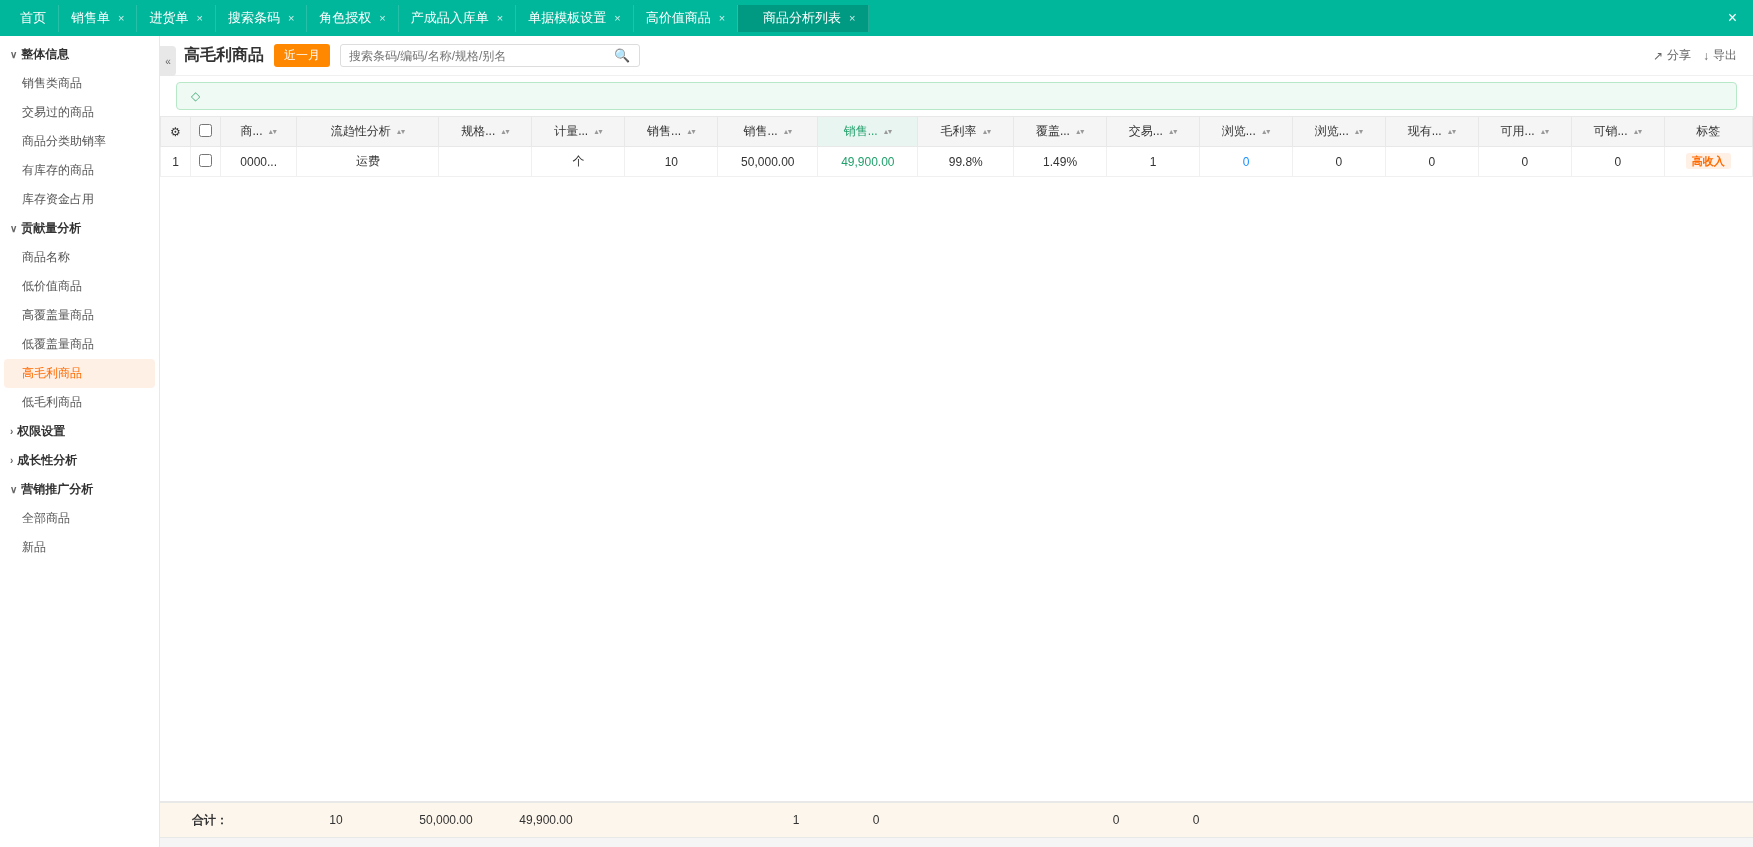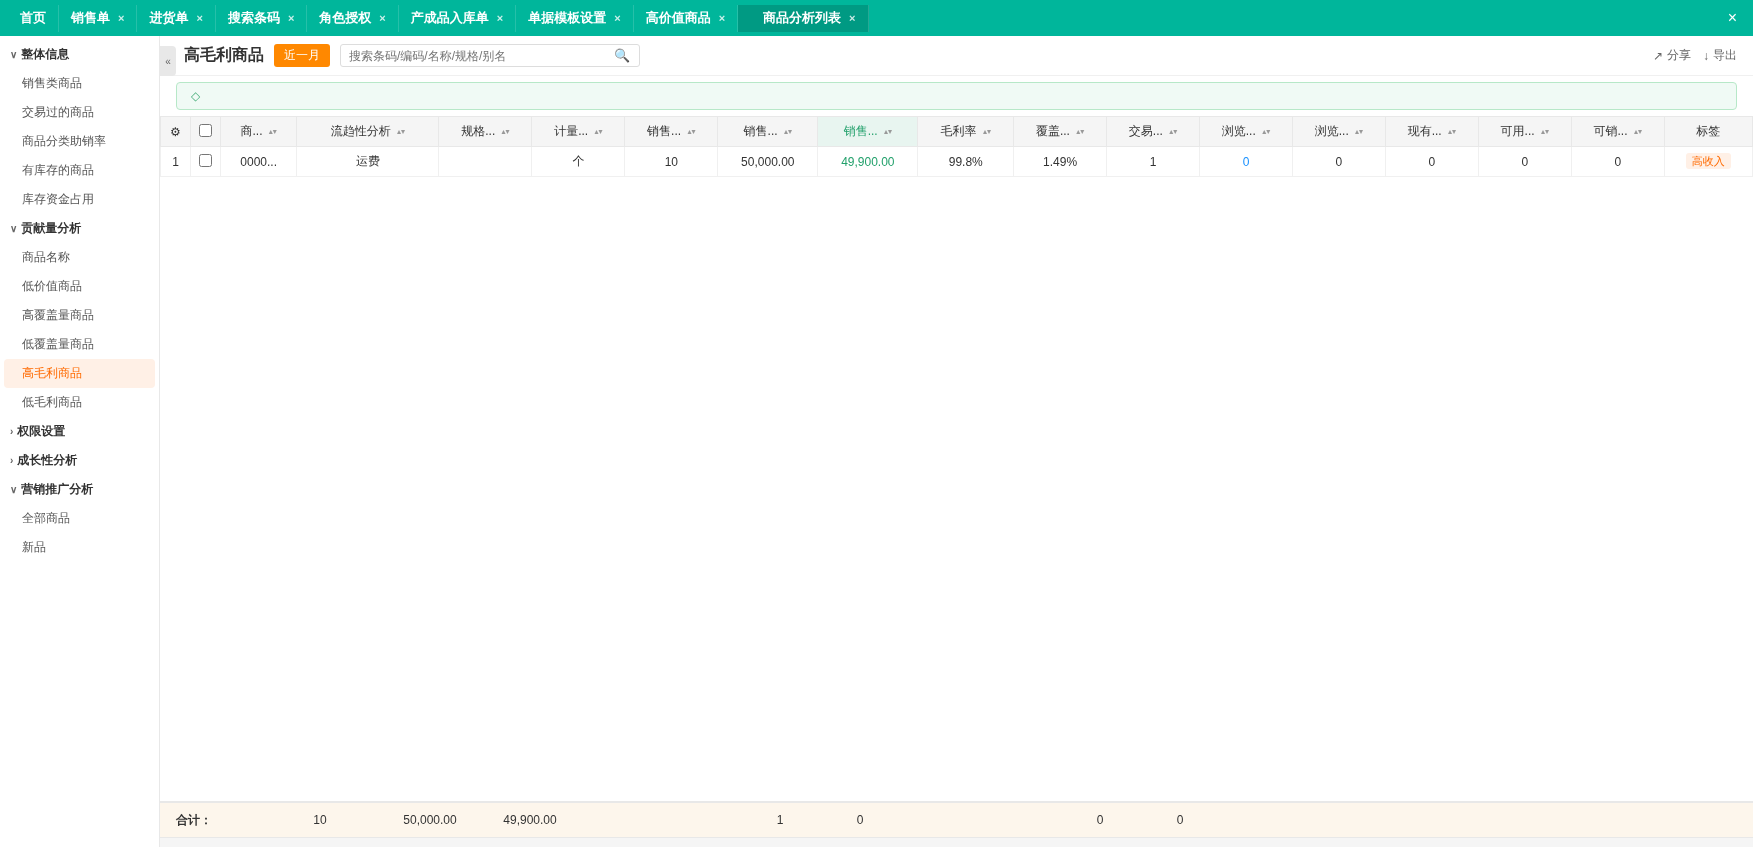--- a/index.html
+++ b/index.html
@@ -18,21 +18,20 @@
       display: flex;
       align-items: center;
       padding: 0 12px;
       height: 27px;
       color: #fff;
       font-size: 13px;
       cursor: pointer;
       white-space: nowrap;
       gap: 4px;
       border-right: 1px solid rgba(255,255,255,0.15);
-      font-weight: bold;
     }
     .top-nav-item.active { background: rgba(0,0,0,0.15); padding-left: 25px; }
     .top-nav-item .close-x {
       margin-left: 4px;
       font-size: 11px;
       opacity: 0.8;
       cursor: pointer;
     }
     .top-nav-close-btn {
       margin-left: auto;
@@ -229,38 +228,40 @@
     td.text-green { color: #22a06b; }
     td.link-style { color: #1890ff; cursor: pointer; }
 
     
     .tag-high {
       background: #fff0e6;
       color: #ff6a00;
       border-radius: 3px;
       padding: 2px 6px;
       font-size: 11px;
+      font-weight: bold;
     }
 
     
     .footer-total {
       display: flex;
       align-items: center;
       padding: 6px 0;
       border-top: 2px solid #e8e8e8;
       background: #fdf6ec;
       font-size: 12px;
       min-height: 36px;
       flex-shrink: 0;
     }
     .footer-total .total-label {
       padding: 0 16px;
       color: #333;
       font-weight: bold;
       min-width: 100px;
+      margin-left: 16px;
     }
     .footer-total .total-cells {
       display: flex;
       flex: 1;
       gap: 0;
     }
     .footer-cell {
       padding: 0 8px;
       text-align: center;
       color: #333;

